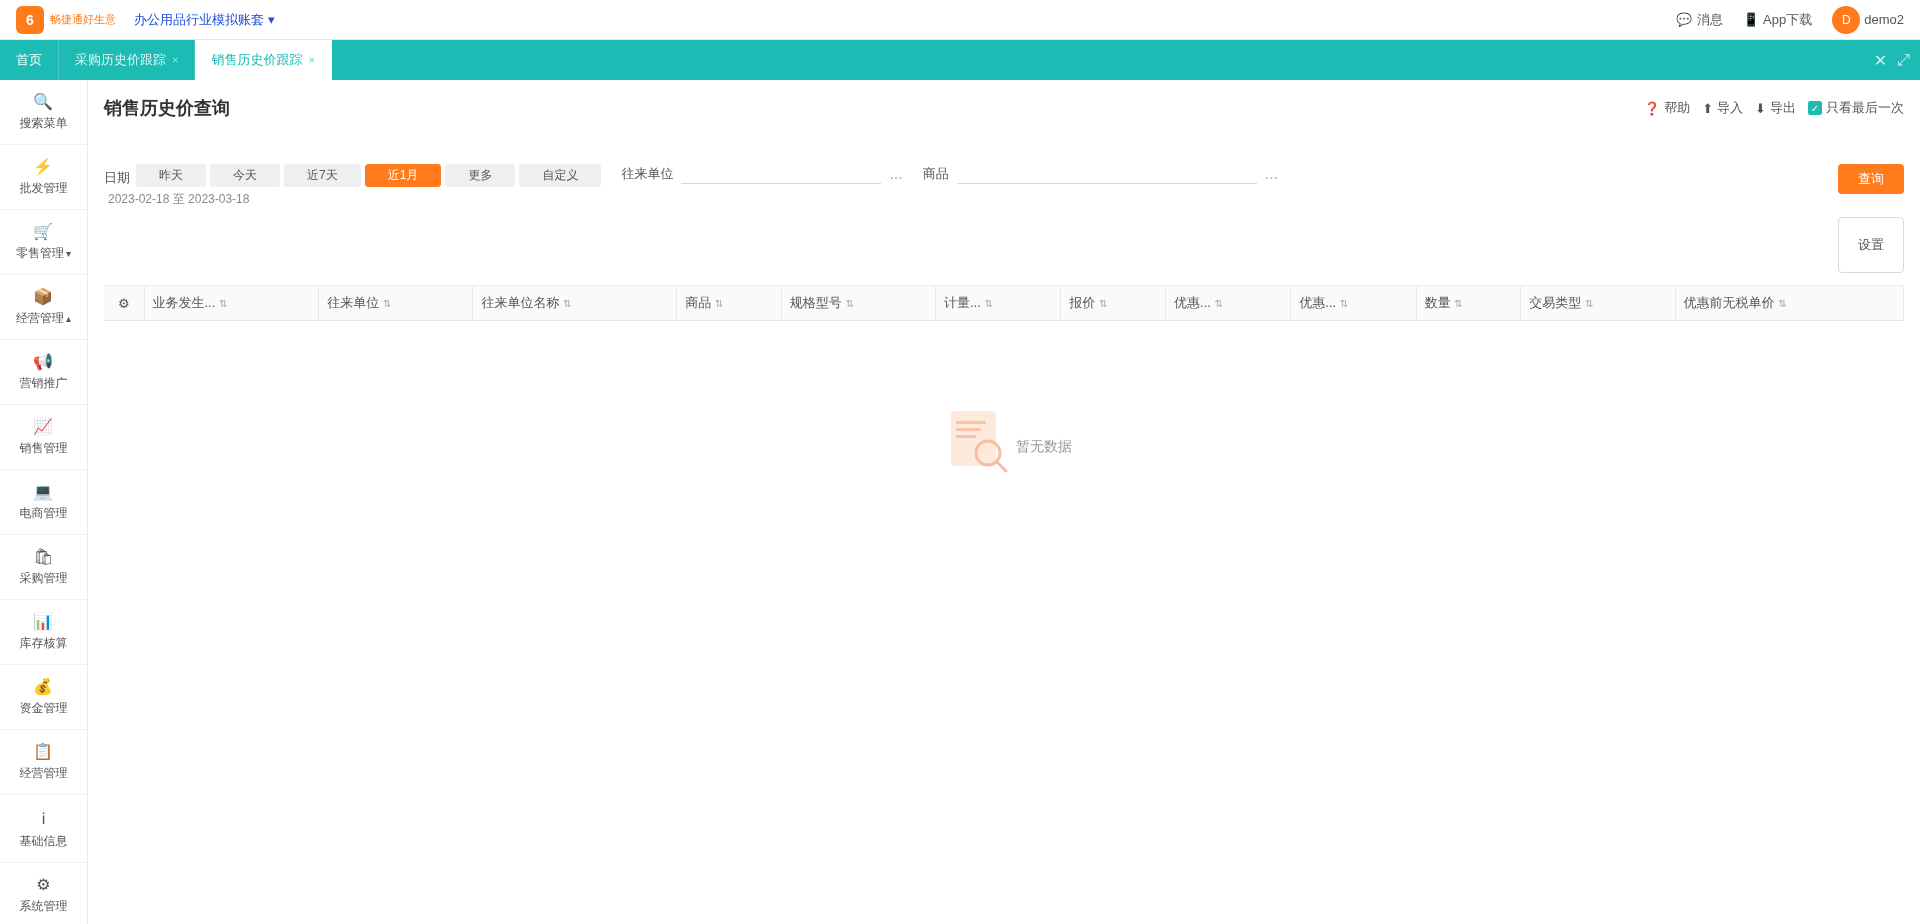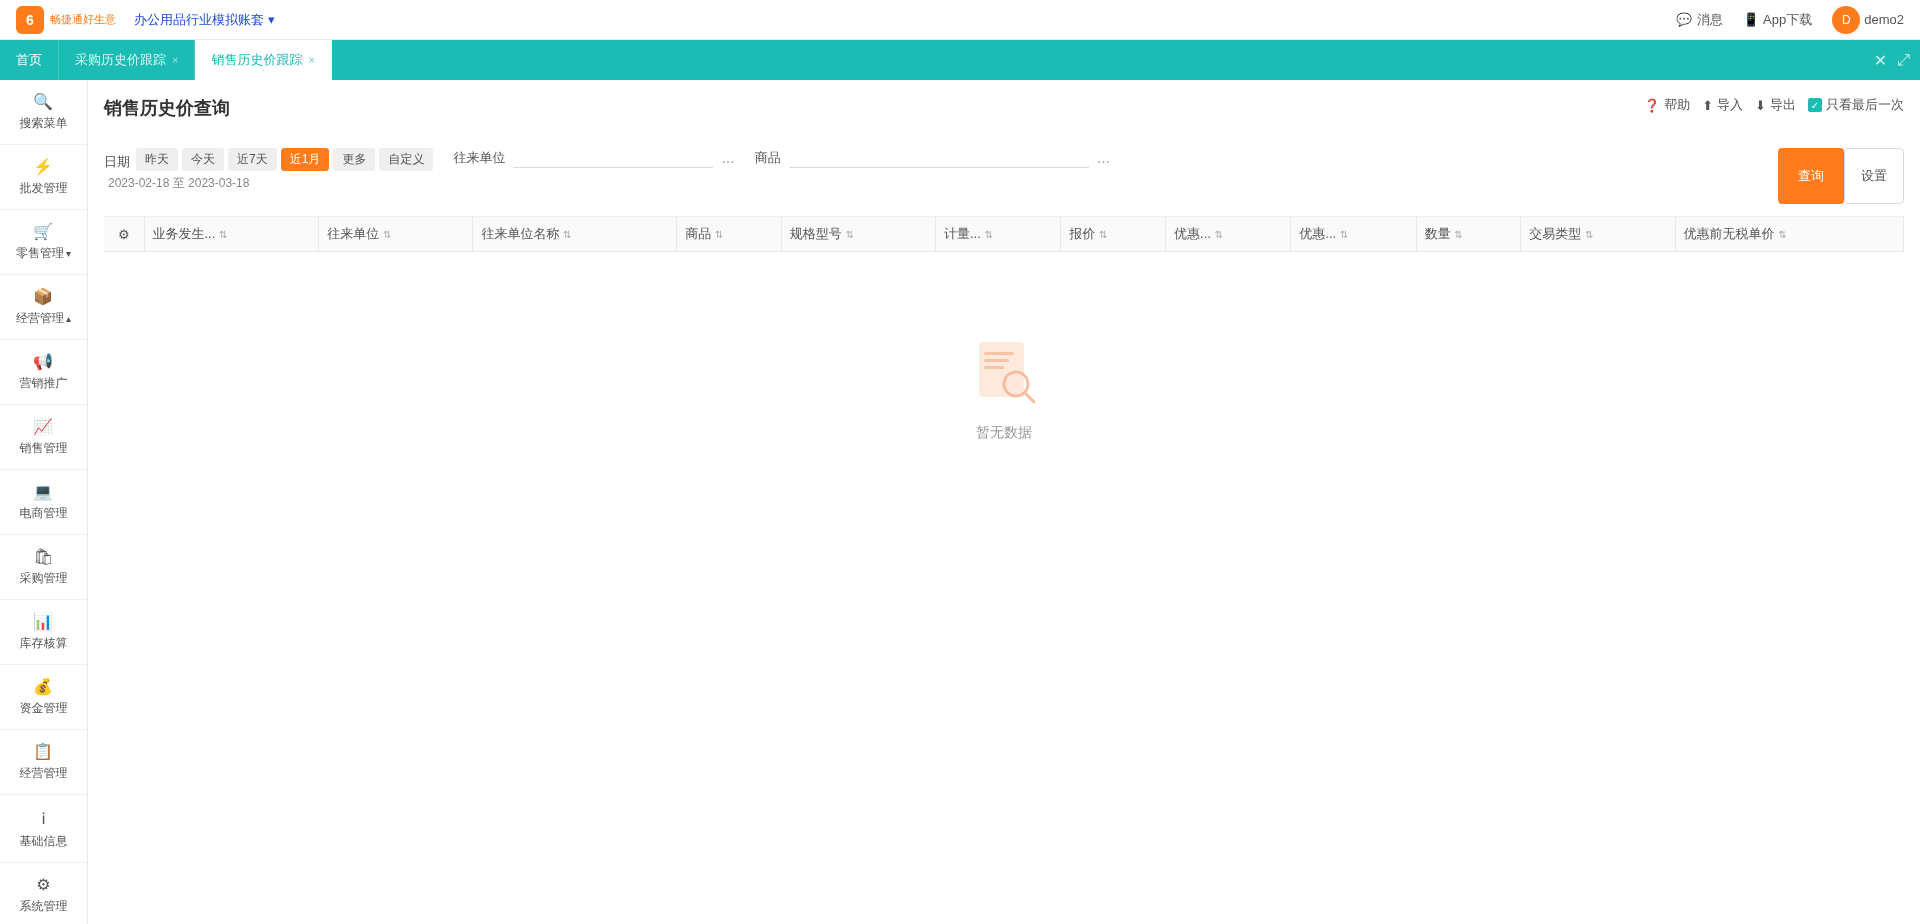--- a/index.html
+++ b/index.html
@@ -111,22 +111,22 @@
       background: #f5f5f5;
       overflow: auto;
       padding: 0;
     }
 
     
     .page-content { background: #fff; margin: 0; padding: 16px; min-height: 100%; }
 
     
     .page-title-bar {
-      display: flex; align-items: flex-start; justify-content: space-between;
-      margin-bottom: 16px;
+      display: flex; align-items: center; justify-content: space-between;
+      margin-bottom: 32px;
     }
     .page-title { font-size: 18px; font-weight: 600; color: #333; }
     .page-actions { display: flex; align-items: center; gap: 12px; }
     .page-action-btn {
       display: flex; align-items: center; gap: 4px;
       font-size: 13px; color: #555; cursor: pointer;
     }
 
     
     .checkbox-label {
@@ -153,21 +153,21 @@
       border-bottom: 1px solid #f0f0f0;
       margin-bottom: 0;
     }
     .filter-group {
       display: flex; align-items: center; gap: 8px;
     }
     .filter-label { font-size: 13px; color: #555; white-space: nowrap; }
     .filter-date-row { display: flex; flex-direction: column; gap: 4px; }
     .date-buttons { display: flex; align-items: center; gap: 4px; }
     .date-btn {
-      padding: 2px 8px; border-radius: 3px;
+      padding: 2px 22px; border-radius: 3px;
       font-size: 12px; cursor: pointer;
       border: 1px solid transparent;
       color: #555;
     }
     .date-btn.active-orange {
       background: #ff7b1c; color: #fff; border-color: #ff7b1c;
     }
     .date-range { font-size: 12px; color: #888; margin-left: 4px; }
 
     .filter-input {
@@ -183,21 +183,21 @@
       padding: 6px 20px; border-radius: 4px;
       font-size: 13px; cursor: pointer;
       white-space: nowrap;
     }
     .settings-btn {
       background: #fff; color: #555; border: 1px solid #d9d9d9;
       padding: 18px 16px; border-radius: 4px;
       font-size: 13px; cursor: pointer;
     }
 
-    .filter-actions { display: flex; gap: 0; margin-left: auto; }
+    .filter-actions { display: flex; flex-direction: column; gap: 23px; margin-left: auto; }
 
     
     .table-container { margin-top: 0; }
     .data-table {
       width: 100%;
       border-collapse: collapse;
       font-size: 13px;
     }
     .data-table th {
       background: #fafafa;
@@ -208,21 +208,21 @@
       font-weight: 500;
       color: #555;
       white-space: nowrap;
       position: relative;
     }
     .data-table th:first-child { width: 40px; text-align: center; }
     .data-table th .sort-icon { color: #aaa; font-size: 10px; }
 
     
     .empty-state {
-      display: flex; flex-direction: column;
+      display: flex; flex-direction: row;
       align-items: center; justify-content: center;
       padding: 80px 0;
     }
     .empty-icon {
       width: 80px; height: 80px;
       position: relative;
       margin-bottom: 12px;
     }
     .empty-text { color: #999; font-size: 14px; }
 

